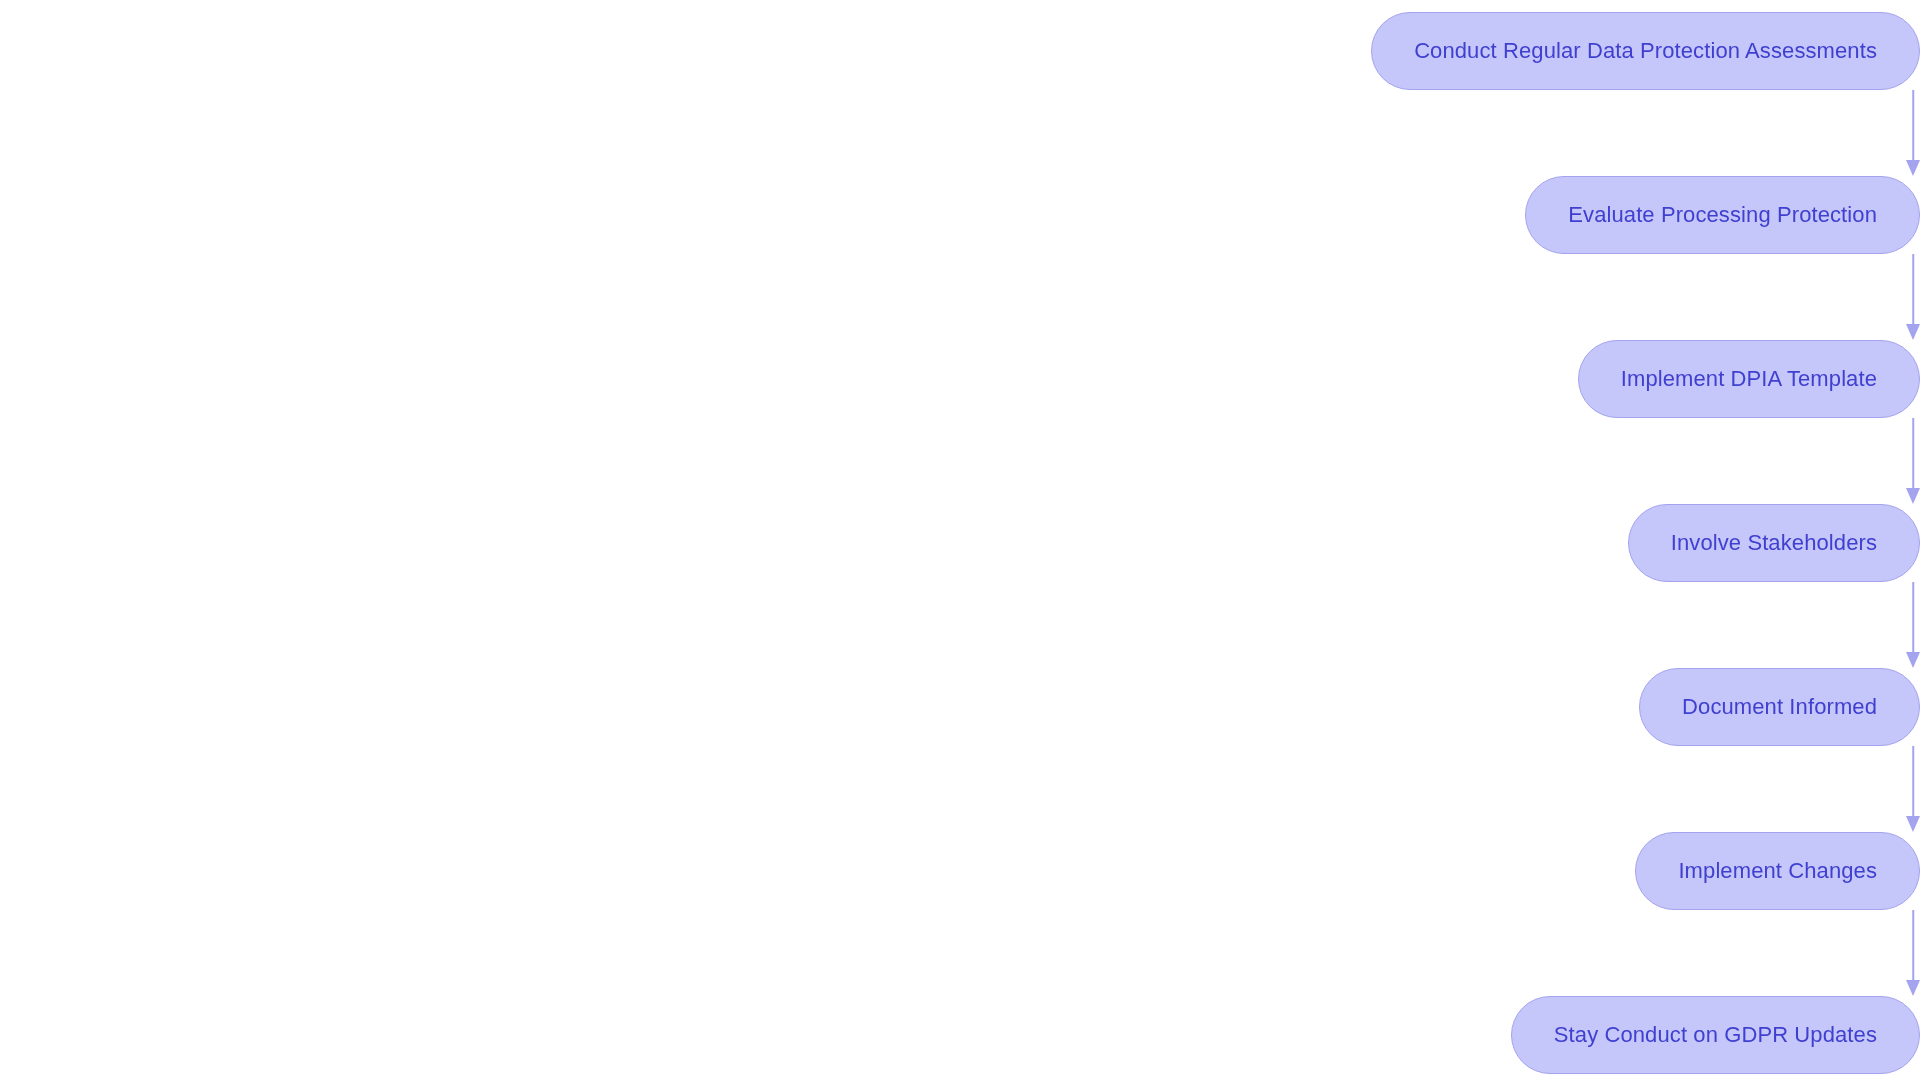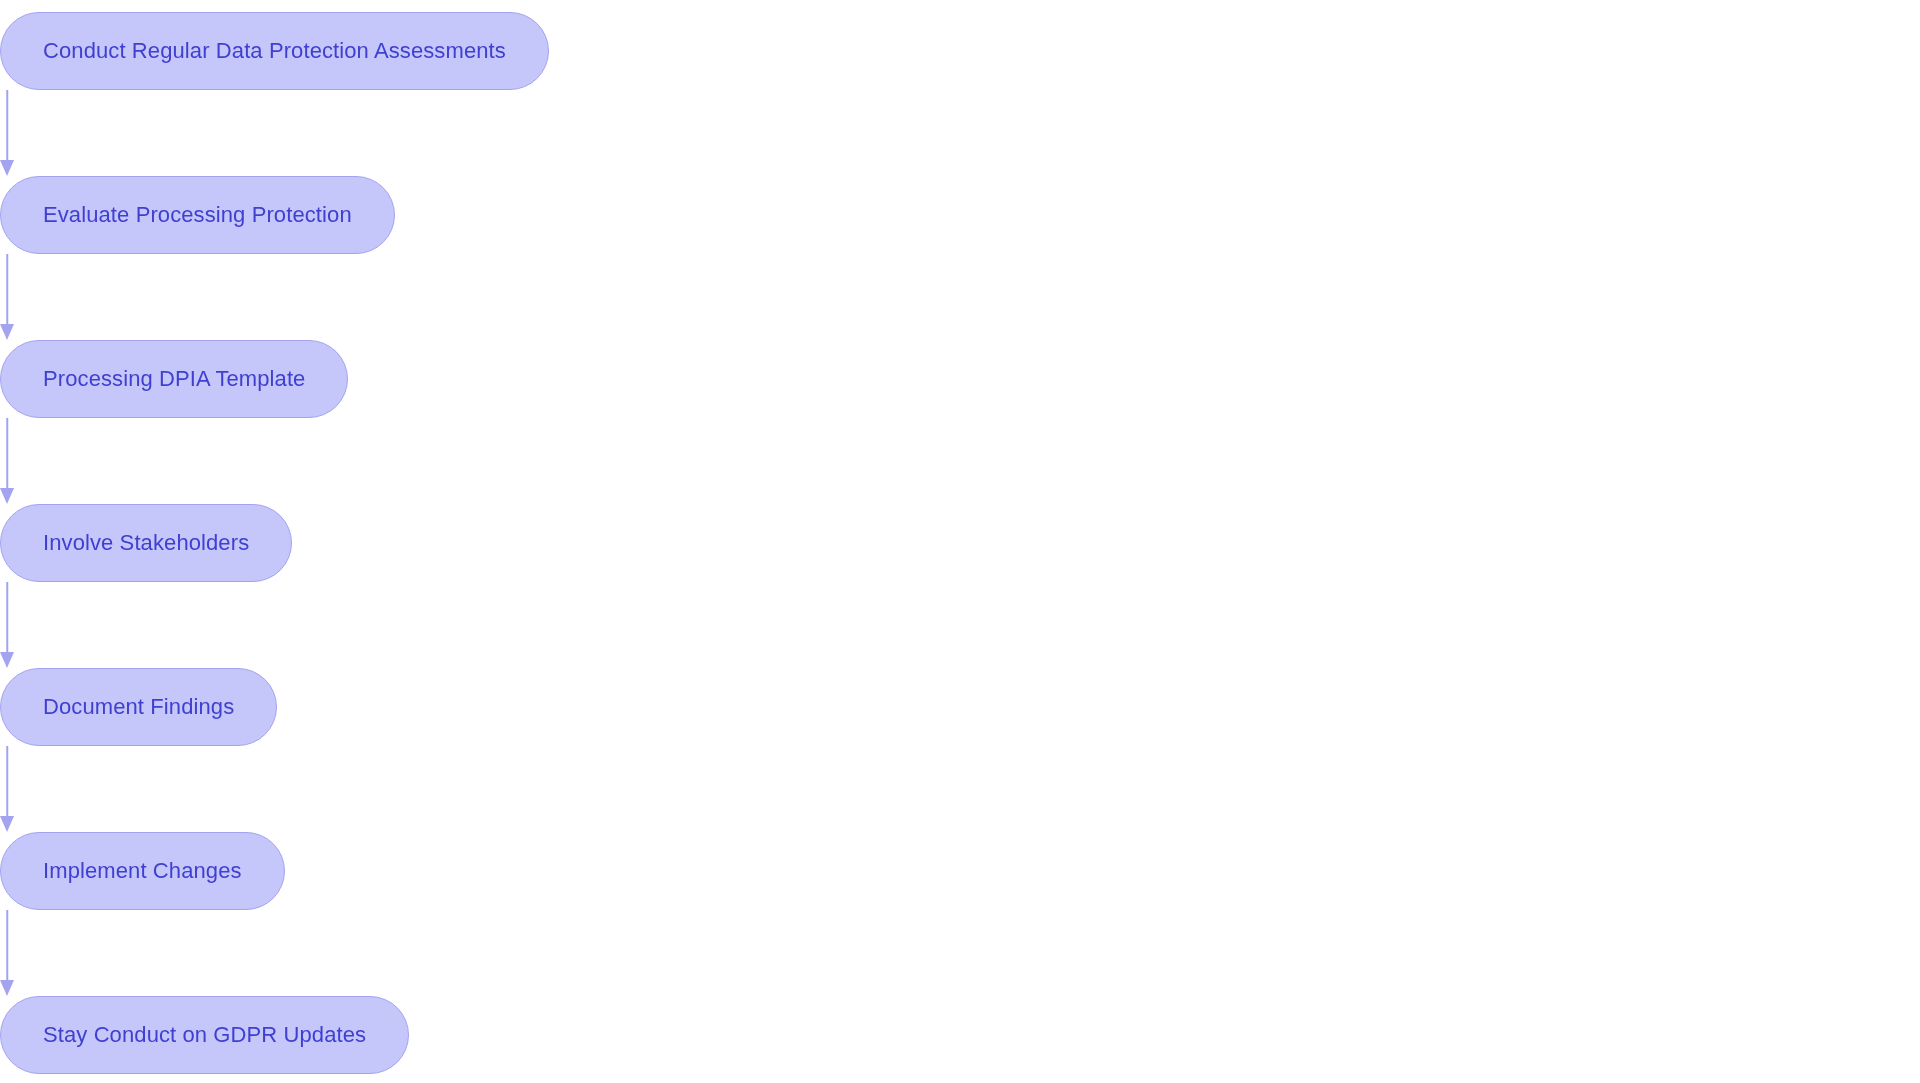--- a/index.html
+++ b/index.html
@@ -23,21 +23,21 @@
   }
 
   .flow-column {
     position: absolute;
     left: 0;
     top: 0;
     width: 1920px;
     height: 1083px;
     display: flex;
     flex-direction: column;
-    align-items: flex-start;
+    align-items: flex-end;
     justify-content: flex-start;
     padding-top: 12px;
     box-sizing: border-box;
   }
 
   .node {
     box-sizing: border-box;
     height: 78px;
     display: flex;
     align-items: center;
@@ -103,39 +103,39 @@
     <div class="node">
       <span class="node-label">Evaluate Processing Protection</span>
     </div>
 
     <div class="connector">
       <span class="stem"></span>
       <span class="head"></span>
     </div>
 
     <div class="node">
-      <span class="node-label">Processing DPIA Template</span>
+      <span class="node-label">Implement DPIA Template</span>
     </div>
 
     <div class="connector">
       <span class="stem"></span>
       <span class="head"></span>
     </div>
 
     <div class="node">
       <span class="node-label">Involve Stakeholders</span>
     </div>
 
     <div class="connector">
       <span class="stem"></span>
       <span class="head"></span>
     </div>
 
     <div class="node">
-      <span class="node-label">Document Findings</span>
+      <span class="node-label">Document Informed</span>
     </div>
 
     <div class="connector">
       <span class="stem"></span>
       <span class="head"></span>
     </div>
 
     <div class="node">
       <span class="node-label">Implement Changes</span>
     </div>

